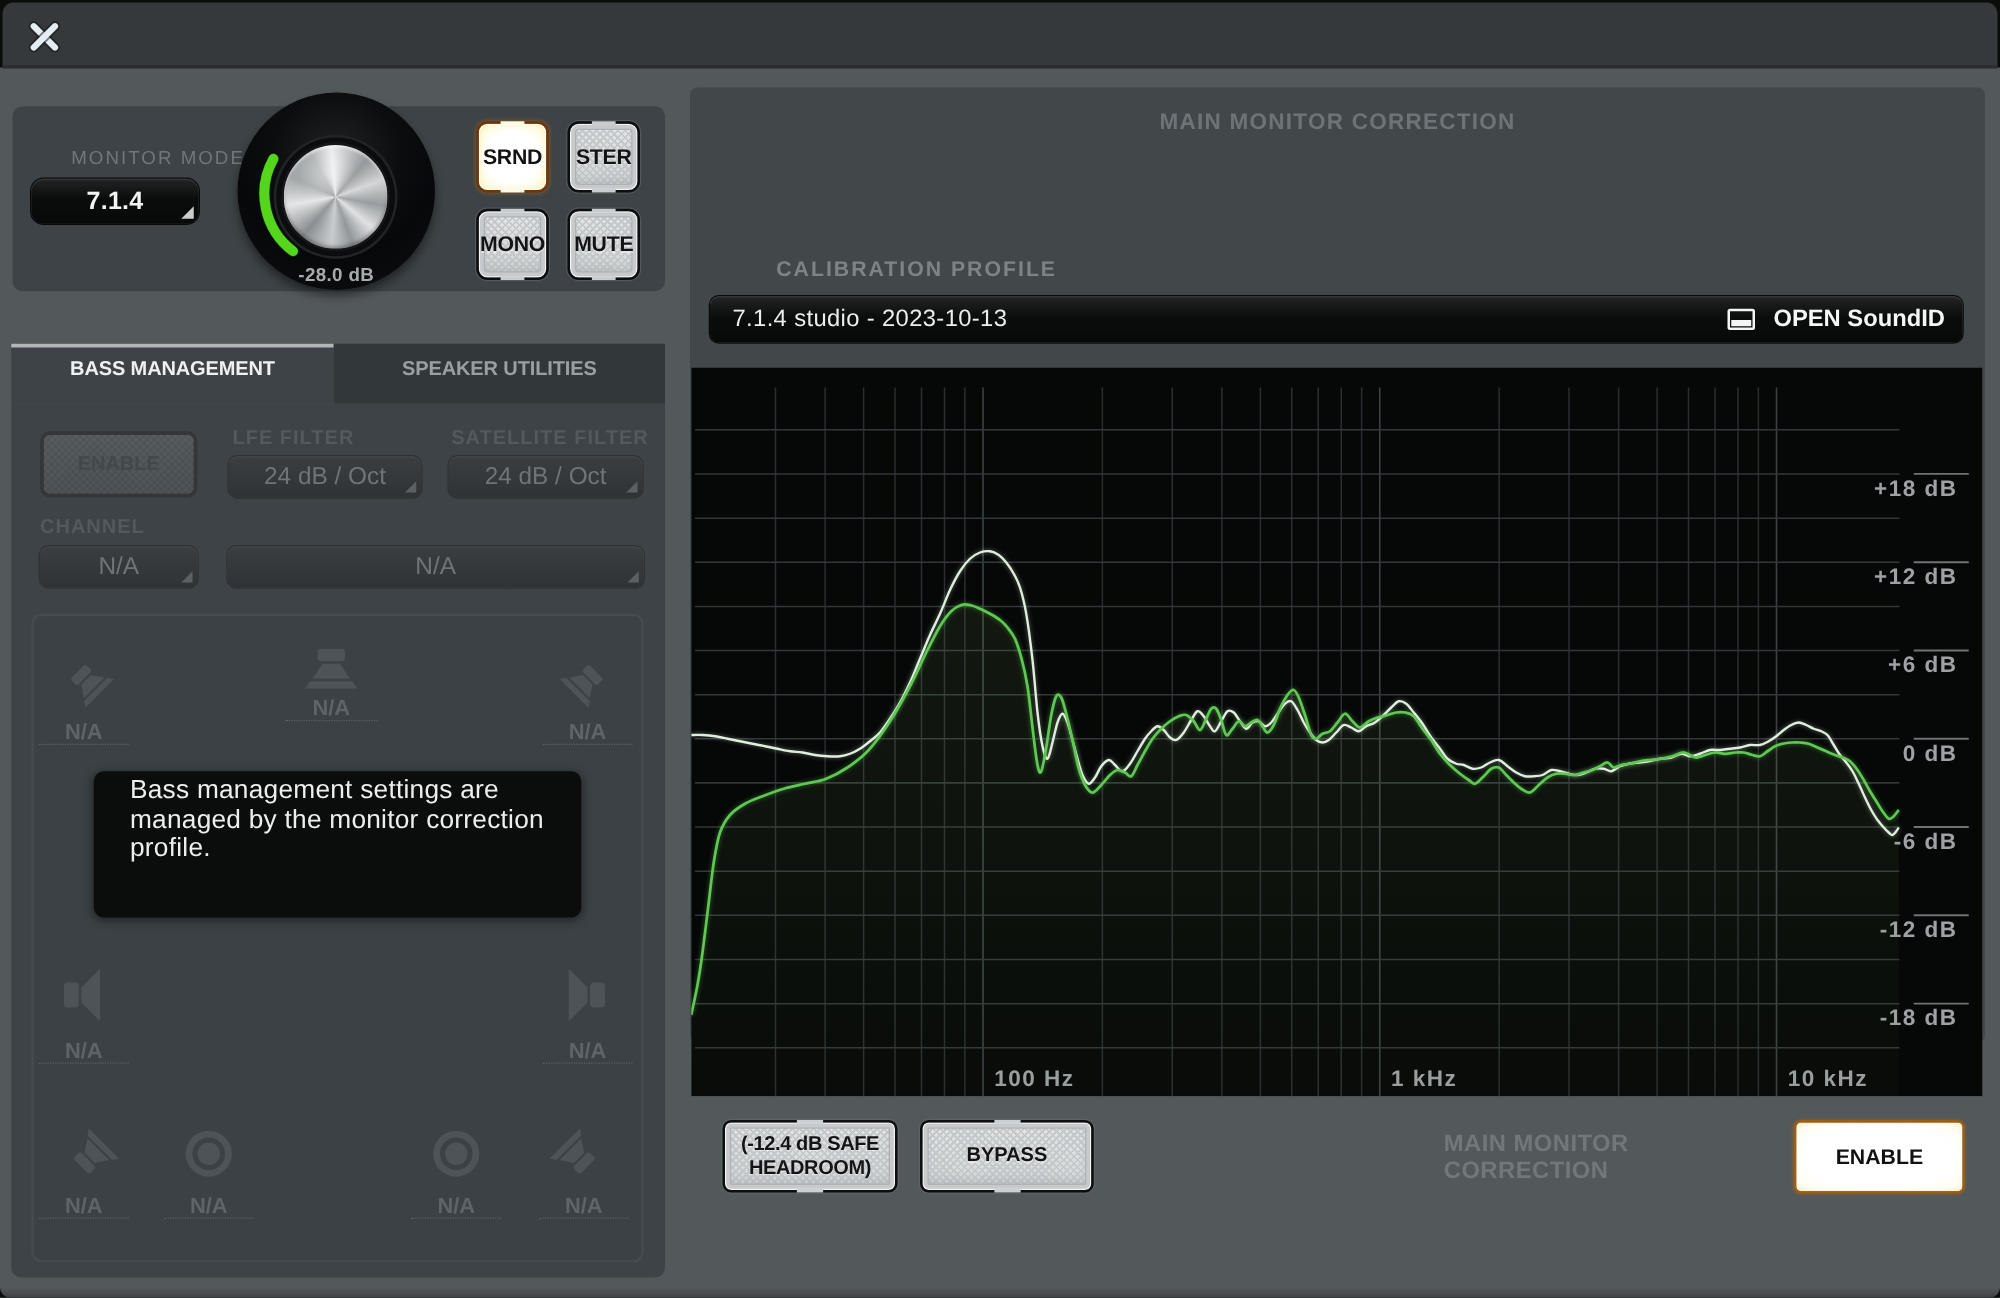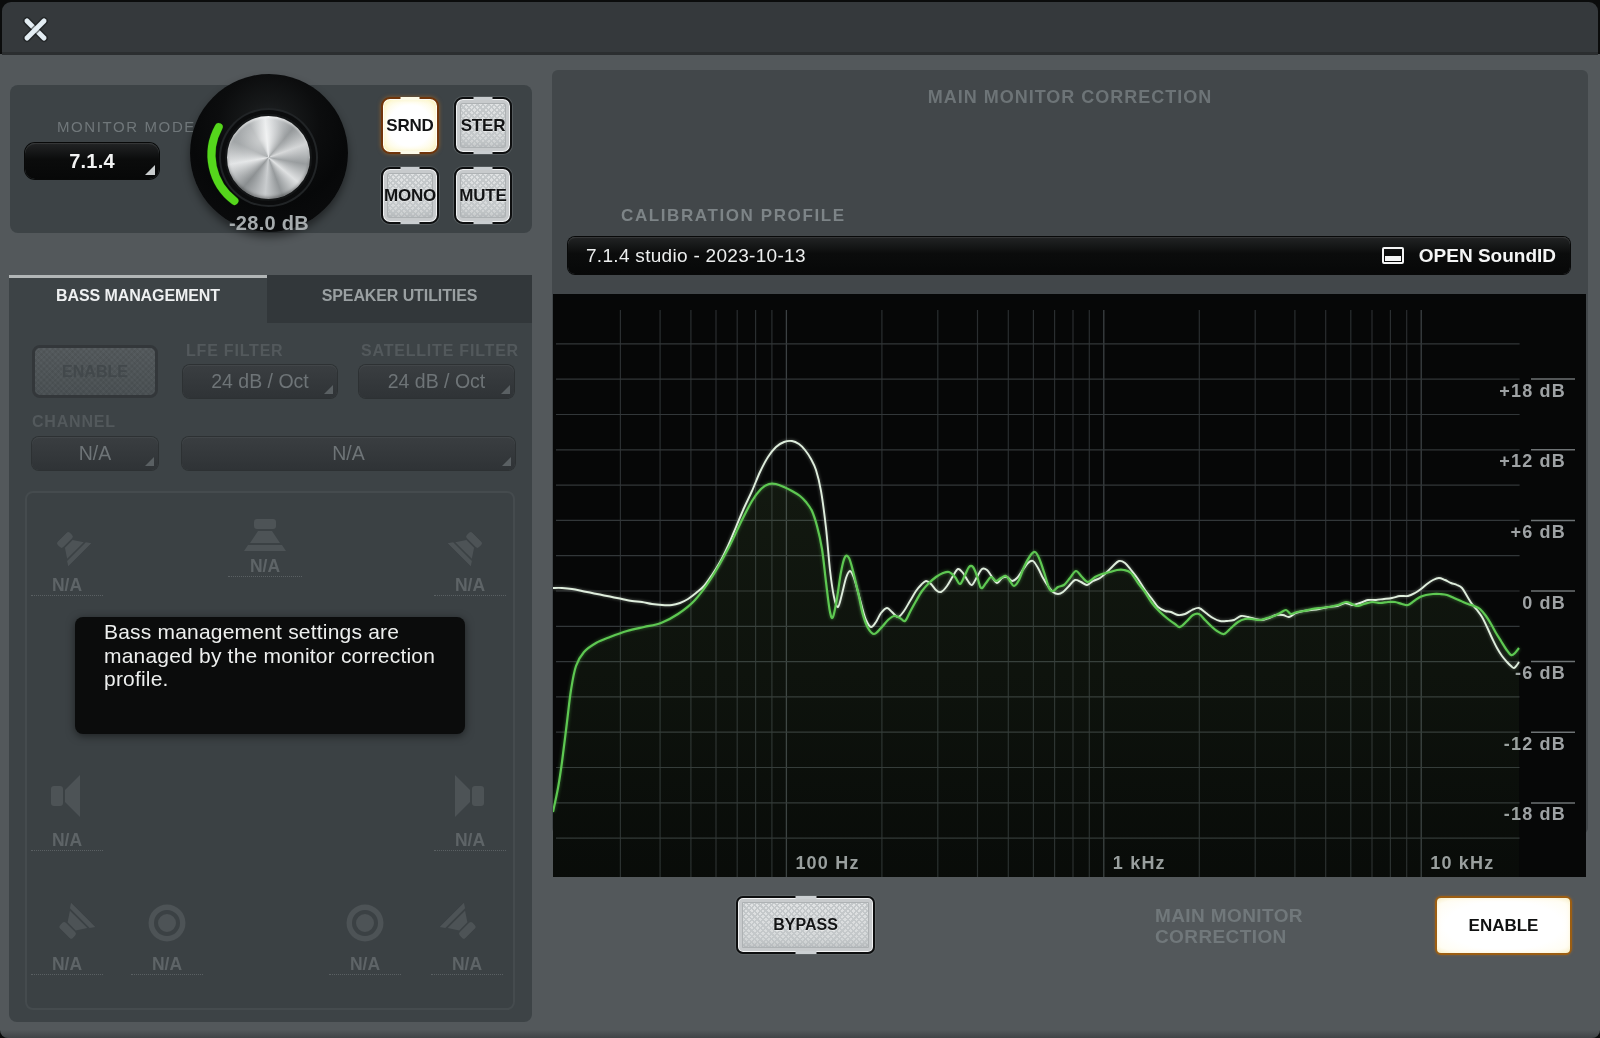--- a/index.html
+++ b/index.html
@@ -21,21 +21,21 @@
 .mmdd .txt{position:absolute;left:0;right:0;top:7px;text-align:center;color:#f2f3f3;font-weight:bold;font-size:20px;letter-spacing:.2px;}
 
 
 .kwell{position:absolute;left:179px;top:61px;width:180px;height:180px;border-radius:50%;background:radial-gradient(circle, rgba(10,11,11,0) 0%, rgba(10,11,11,0) 80%, rgba(22,24,25,.6) 83%, #53595c 88%, #5d6366 91%, rgba(90,96,99,0) 97%);}
 .kdark{position:absolute;left:190px;top:74px;width:158px;height:158px;border-radius:50%;background:radial-gradient(circle at 50% 32%, #222527 0%, #161819 18%, #0c0d0e 38%, #070809 60%, #0a0b0c 80%, #16181a 96%, #1c1f21 100%);box-shadow:0 5px 8px rgba(0,0,0,.45);}
 .kmetal{position:absolute;left:225px;top:114px;width:87px;height:87px;border-radius:50%;border:2px solid #141617;box-sizing:border-box;
 background:
  radial-gradient(circle at 42% 28%, rgba(255,255,255,.5) 0%, rgba(255,255,255,.1) 30%, rgba(255,255,255,0) 55%),
  conic-gradient(from -30deg, #9fa3a5 0deg,#e8eaeb 25deg,#c8cbcd 40deg,#8e9294 70deg,#d3d5d6 100deg,#989c9e 130deg,#dfe1e2 160deg,#939799 190deg,#c9ccce 215deg,#8a8e90 250deg,#e3e5e6 290deg,#9a9ea0 325deg,#9fa3a5 360deg);
 box-shadow:0 0 0 4px #0b0c0d, 0 0 0 6px #212426, inset 0 2px 2px rgba(255,255,255,.5), inset 0 -2px 3px rgba(0,0,0,.3);}
-.kval{position:absolute;left:179px;top:212px;width:180px;text-align:center;font-weight:bold;font-size:20px;letter-spacing:.3px;color:#a6abad;}
+.kval{position:absolute;left:179px;top:212px;width:180px;text-align:center;font-weight:bold;font-size:15px;letter-spacing:.3px;color:#a6abad;}
 
 
 .mbtn{position:absolute;width:58px;height:57px;border-radius:9px;border:2.5px solid #0d0e0f;box-sizing:border-box;text-align:center;font-weight:bold;font-size:17px;letter-spacing:-.2px;color:#121314;text-shadow:0 1px 0 rgba(255,255,255,.45);
 background:
  repeating-linear-gradient(45deg, #c4c8ca 0 1.5px, rgba(255,255,255,0) 1.5px 4px),
  repeating-linear-gradient(-45deg, #c4c8ca 0 1.5px, rgba(255,255,255,0) 1.5px 4px),
  linear-gradient(#e2e4e5,#d3d6d7);
 box-shadow:0 0 0 1px rgba(105,111,114,.5), inset 0 0 0 1px #f2f3f4, inset 0 0 0 4px #c7cacc, inset 0 0 0 5px #aeb2b4, inset 0 -6px 9px rgba(110,116,119,.28);}
 .mbtn span{position:absolute;left:0;right:0;top:50%;transform:translateY(-50%);}
 .mbtn:before{content:"";position:absolute;left:50%;top:-2px;transform:translateX(-50%);width:19px;height:3px;background:#c9cdd0;}
@@ -263,20 +263,23 @@
           <text x="1013" y="102.6" text-anchor="end" font-family="Liberation Sans" font-size="18" font-weight="bold" letter-spacing="1.2" fill="#9ea2a4">+18 dB</text>
           <text x="242.4" y="575" font-family="Liberation Sans" font-size="18" font-weight="bold" letter-spacing="1.2" fill="#9ea2a4">100 Hz</text>
           <text x="559.8" y="575" font-family="Liberation Sans" font-size="18" font-weight="bold" letter-spacing="1.2" fill="#9ea2a4">1 kHz</text>
           <text x="877.2" y="575" font-family="Liberation Sans" font-size="18" font-weight="bold" letter-spacing="1.2" fill="#9ea2a4">10 kHz</text>
           <path d="M0.0 518.0C0.8 514.0 3.5 502.3 5.0 494.0C6.5 485.7 7.5 479.0 9.0 468.0C10.5 457.0 12.5 440.0 14.0 428.0C15.5 416.0 16.5 405.3 18.0 396.0C19.5 386.7 20.8 378.3 23.0 372.0C25.2 365.7 27.7 361.8 31.0 358.0C34.3 354.2 38.7 351.5 43.0 349.0C47.3 346.5 51.8 345.0 57.0 343.0C62.2 341.0 68.3 338.7 74.0 337.0C79.7 335.3 85.3 334.3 91.0 333.0C96.7 331.7 102.3 331.2 108.0 329.0C113.7 326.8 119.3 323.8 125.0 320.0C130.7 316.2 136.3 312.2 142.0 306.0C147.7 299.8 153.3 291.8 159.0 283.0C164.7 274.2 171.2 262.2 176.0 253.0C180.8 243.8 184.2 235.7 188.0 228.0C191.8 220.3 195.7 212.5 199.0 207.0C202.3 201.5 205.2 197.8 208.0 195.0C210.8 192.2 213.5 190.8 216.0 190.0C218.5 189.2 220.5 189.5 223.0 190.0C225.5 190.5 228.3 191.8 231.0 193.0C233.7 194.2 236.3 195.5 239.0 197.0C241.7 198.5 244.7 200.2 247.0 202.0C249.3 203.8 251.0 205.5 253.0 208.0C255.0 210.5 257.2 213.0 259.0 217.0C260.8 221.0 262.3 225.7 264.0 232.0C265.7 238.3 267.5 245.7 269.0 255.0C270.5 264.3 271.7 277.5 273.0 288.0C274.3 298.5 275.8 312.2 277.0 318.0C278.2 323.8 278.8 325.3 280.0 323.0C281.2 320.7 282.7 311.5 284.0 304.0C285.3 296.5 286.7 284.8 288.0 278.0C289.3 271.2 290.7 265.3 292.0 263.0C293.3 260.7 294.7 261.7 296.0 264.0C297.3 266.3 298.5 271.3 300.0 277.0C301.5 282.7 303.3 290.7 305.0 298.0C306.7 305.3 308.3 315.0 310.0 321.0C311.7 327.0 313.2 330.8 315.0 334.0C316.8 337.2 318.8 340.0 321.0 340.0C323.2 340.0 325.7 336.3 328.0 334.0C330.3 331.7 332.8 328.0 335.0 326.0C337.2 324.0 339.0 322.3 341.0 322.0C343.0 321.7 345.2 323.2 347.0 324.0C348.8 324.8 350.3 328.0 352.0 327.0C353.7 326.0 355.2 321.3 357.0 318.0C358.8 314.7 361.0 310.5 363.0 307.0C365.0 303.5 366.8 300.0 369.0 297.0C371.2 294.0 373.7 291.3 376.0 289.0C378.3 286.7 380.7 284.7 383.0 283.0C385.3 281.3 387.8 279.8 390.0 279.0C392.2 278.2 394.0 277.3 396.0 278.0C398.0 278.7 400.2 281.0 402.0 283.0C403.8 285.0 405.3 290.3 407.0 290.0C408.7 289.7 410.5 283.8 412.0 281.0C413.5 278.2 414.7 274.3 416.0 273.0C417.3 271.7 418.7 271.5 420.0 273.0C421.3 274.5 422.7 278.5 424.0 282.0C425.3 285.5 426.5 292.8 428.0 294.0C429.5 295.2 431.3 290.8 433.0 289.0C434.7 287.2 436.3 283.3 438.0 283.0C439.7 282.7 441.3 286.8 443.0 287.0C444.7 287.2 446.3 284.8 448.0 284.0C449.7 283.2 451.5 281.5 453.0 282.0C454.5 282.5 455.7 285.3 457.0 287.0C458.3 288.7 459.5 292.2 461.0 292.0C462.5 291.8 464.3 289.2 466.0 286.0C467.7 282.8 469.2 277.0 471.0 273.0C472.8 269.0 475.2 264.5 477.0 262.0C478.8 259.5 480.5 257.7 482.0 258.0C483.5 258.3 484.5 260.7 486.0 264.0C487.5 267.3 489.3 273.0 491.0 278.0C492.7 283.0 494.5 290.8 496.0 294.0C497.5 297.2 498.5 297.2 500.0 297.0C501.5 296.8 503.2 294.0 505.0 293.0C506.8 292.0 509.0 292.5 511.0 291.0C513.0 289.5 515.0 286.3 517.0 284.0C519.0 281.7 521.0 277.2 523.0 277.0C525.0 276.8 527.0 281.2 529.0 283.0C531.0 284.8 532.8 288.0 535.0 288.0C537.2 288.0 539.7 284.3 542.0 283.0C544.3 281.7 546.5 280.8 549.0 280.0C551.5 279.2 554.5 278.7 557.0 278.0C559.5 277.3 561.7 276.3 564.0 276.0C566.3 275.7 568.7 275.5 571.0 276.0C573.3 276.5 575.7 276.8 578.0 279.0C580.3 281.2 582.7 285.8 585.0 289.0C587.3 292.2 589.7 294.7 592.0 298.0C594.3 301.3 596.5 305.7 599.0 309.0C601.5 312.3 604.3 315.3 607.0 318.0C609.7 320.7 612.5 323.0 615.0 325.0C617.5 327.0 620.0 328.7 622.0 330.0C624.0 331.3 625.0 333.5 627.0 333.0C629.0 332.5 631.8 329.0 634.0 327.0C636.2 325.0 638.0 322.2 640.0 321.0C642.0 319.8 644.0 319.2 646.0 320.0C648.0 320.8 650.0 324.0 652.0 326.0C654.0 328.0 656.0 330.2 658.0 332.0C660.0 333.8 661.8 335.7 664.0 337.0C666.2 338.3 668.7 340.5 671.0 340.0C673.3 339.5 675.7 336.0 678.0 334.0C680.3 332.0 682.7 329.5 685.0 328.0C687.3 326.5 689.7 325.5 692.0 325.0C694.3 324.5 696.5 324.8 699.0 325.0C701.5 325.2 704.5 326.2 707.0 326.0C709.5 325.8 711.7 324.7 714.0 324.0C716.3 323.3 718.8 322.8 721.0 322.0C723.2 321.2 725.0 320.0 727.0 319.0C729.0 318.0 731.2 315.8 733.0 316.0C734.8 316.2 736.2 319.7 738.0 320.0C739.8 320.3 741.8 318.5 744.0 318.0C746.2 317.5 748.5 317.5 751.0 317.0C753.5 316.5 756.3 315.5 759.0 315.0C761.7 314.5 764.2 314.3 767.0 314.0C769.8 313.7 773.0 313.5 776.0 313.0C779.0 312.5 782.2 311.8 785.0 311.0C787.8 310.2 790.7 308.2 793.0 308.0C795.3 307.8 797.2 309.3 799.0 310.0C800.8 310.7 802.0 312.0 804.0 312.0C806.0 312.0 808.5 310.7 811.0 310.0C813.5 309.3 816.3 308.2 819.0 308.0C821.7 307.8 824.3 309.0 827.0 309.0C829.7 309.0 832.5 308.2 835.0 308.0C837.5 307.8 839.7 307.7 842.0 308.0C844.3 308.3 846.8 309.5 849.0 310.0C851.2 310.5 853.0 311.5 855.0 311.0C857.0 310.5 859.0 308.3 861.0 307.0C863.0 305.7 865.0 304.0 867.0 303.0C869.0 302.0 870.8 301.5 873.0 301.0C875.2 300.5 877.7 300.2 880.0 300.0C882.3 299.8 884.7 299.8 887.0 300.0C889.3 300.2 891.7 300.3 894.0 301.0C896.3 301.7 898.7 303.0 901.0 304.0C903.3 305.0 905.7 306.0 908.0 307.0C910.3 308.0 912.8 309.2 915.0 310.0C917.2 310.8 919.0 311.2 921.0 312.0C923.0 312.8 925.0 313.3 927.0 315.0C929.0 316.7 931.2 319.5 933.0 322.0C934.8 324.5 936.3 327.2 938.0 330.0C939.7 332.8 941.3 336.2 943.0 339.0C944.7 341.8 946.3 344.3 948.0 347.0C949.7 349.7 951.3 352.7 953.0 355.0C954.7 357.3 956.5 360.3 958.0 361.0C959.5 361.7 960.7 360.2 962.0 359.0C963.3 357.8 965.3 354.8 966.0 354.0L966.0 583.0 L0.0 583.0 Z" fill="url(#gfill)"></path>
           <path d="M0.0 294.0C1.5 294.0 5.8 293.8 9.0 294.0C12.2 294.2 15.7 294.5 19.0 295.0C22.3 295.5 25.7 296.3 29.0 297.0C32.3 297.7 35.7 298.3 39.0 299.0C42.3 299.7 45.7 300.3 49.0 301.0C52.3 301.7 55.7 302.3 59.0 303.0C62.3 303.7 65.7 304.3 69.0 305.0C72.3 305.7 75.7 306.5 79.0 307.0C82.3 307.5 85.7 307.5 89.0 308.0C92.3 308.5 95.7 309.5 99.0 310.0C102.3 310.5 105.7 310.8 109.0 311.0C112.3 311.2 116.0 311.3 119.0 311.0C122.0 310.7 124.3 310.0 127.0 309.0C129.7 308.0 132.3 306.7 135.0 305.0C137.7 303.3 140.3 301.2 143.0 299.0C145.7 296.8 148.3 295.0 151.0 292.0C153.7 289.0 156.3 285.0 159.0 281.0C161.7 277.0 164.3 272.8 167.0 268.0C169.7 263.2 172.3 257.8 175.0 252.0C177.7 246.2 180.3 239.3 183.0 233.0C185.7 226.7 188.3 220.0 191.0 214.0C193.7 208.0 196.3 203.0 199.0 197.0C201.7 191.0 204.3 183.7 207.0 178.0C209.7 172.3 212.3 167.2 215.0 163.0C217.7 158.8 220.3 155.5 223.0 153.0C225.7 150.5 228.3 149.0 231.0 148.0C233.7 147.0 236.5 146.7 239.0 147.0C241.5 147.3 243.8 148.5 246.0 150.0C248.2 151.5 250.0 153.5 252.0 156.0C254.0 158.5 256.2 161.7 258.0 165.0C259.8 168.3 261.3 170.7 263.0 176.0C264.7 181.3 266.3 187.3 268.0 197.0C269.7 206.7 271.5 220.8 273.0 234.0C274.5 247.2 275.7 264.5 277.0 276.0C278.3 287.5 279.7 296.8 281.0 303.0C282.3 309.2 283.7 313.5 285.0 313.0C286.3 312.5 287.7 304.8 289.0 300.0C290.3 295.2 291.7 287.8 293.0 284.0C294.3 280.2 295.7 277.0 297.0 277.0C298.3 277.0 299.7 280.5 301.0 284.0C302.3 287.5 303.7 293.2 305.0 298.0C306.3 302.8 307.7 308.3 309.0 313.0C310.3 317.7 311.5 322.7 313.0 326.0C314.5 329.3 316.3 332.7 318.0 333.0C319.7 333.3 321.3 330.3 323.0 328.0C324.7 325.7 326.2 321.3 328.0 319.0C329.8 316.7 332.2 314.2 334.0 314.0C335.8 313.8 337.2 316.5 339.0 318.0C340.8 319.5 343.0 323.2 345.0 323.0C347.0 322.8 349.0 319.7 351.0 317.0C353.0 314.3 355.0 310.3 357.0 307.0C359.0 303.7 361.2 299.7 363.0 297.0C364.8 294.3 366.3 292.7 368.0 291.0C369.7 289.3 371.3 287.2 373.0 287.0C374.7 286.8 376.3 288.5 378.0 290.0C379.7 291.5 381.3 294.7 383.0 296.0C384.7 297.3 386.2 298.7 388.0 298.0C389.8 297.3 392.0 294.7 394.0 292.0C396.0 289.3 398.2 284.8 400.0 282.0C401.8 279.2 403.3 275.5 405.0 275.0C406.7 274.5 408.3 277.0 410.0 279.0C411.7 281.0 413.5 285.0 415.0 287.0C416.5 289.0 417.5 291.7 419.0 291.0C420.5 290.3 422.3 285.7 424.0 283.0C425.7 280.3 427.3 276.2 429.0 275.0C430.7 273.8 432.3 274.7 434.0 276.0C435.7 277.3 437.3 280.8 439.0 283.0C440.7 285.2 442.3 288.8 444.0 289.0C445.7 289.2 447.3 285.0 449.0 284.0C450.7 283.0 452.3 282.5 454.0 283.0C455.7 283.5 457.3 286.8 459.0 287.0C460.7 287.2 462.3 285.7 464.0 284.0C465.7 282.3 467.2 279.5 469.0 277.0C470.8 274.5 473.2 270.7 475.0 269.0C476.8 267.3 478.3 266.2 480.0 267.0C481.7 267.8 483.3 271.2 485.0 274.0C486.7 276.8 488.3 281.0 490.0 284.0C491.7 287.0 493.3 289.7 495.0 292.0C496.7 294.3 498.3 296.7 500.0 298.0C501.7 299.3 503.3 300.0 505.0 300.0C506.7 300.0 508.2 299.3 510.0 298.0C511.8 296.7 514.0 294.0 516.0 292.0C518.0 290.0 520.0 286.7 522.0 286.0C524.0 285.3 526.0 287.2 528.0 288.0C530.0 288.8 532.0 291.2 534.0 291.0C536.0 290.8 537.8 288.2 540.0 287.0C542.2 285.8 544.7 285.5 547.0 284.0C549.3 282.5 551.8 280.0 554.0 278.0C556.2 276.0 558.0 273.8 560.0 272.0C562.0 270.2 564.0 267.5 566.0 267.0C568.0 266.5 570.0 267.5 572.0 269.0C574.0 270.5 575.8 273.3 578.0 276.0C580.2 278.7 582.7 281.7 585.0 285.0C587.3 288.3 589.7 292.7 592.0 296.0C594.3 299.3 596.8 302.2 599.0 305.0C601.2 307.8 602.8 311.0 605.0 313.0C607.2 315.0 609.8 316.2 612.0 317.0C614.2 317.8 615.8 317.3 618.0 318.0C620.2 318.7 622.7 320.7 625.0 321.0C627.3 321.3 629.7 320.8 632.0 320.0C634.3 319.2 636.7 317.0 639.0 316.0C641.3 315.0 643.7 313.5 646.0 314.0C648.3 314.5 650.7 317.3 653.0 319.0C655.3 320.7 657.7 322.7 660.0 324.0C662.3 325.3 664.7 326.5 667.0 327.0C669.3 327.5 671.7 327.2 674.0 327.0C676.3 326.8 678.7 326.8 681.0 326.0C683.3 325.2 685.7 322.5 688.0 322.0C690.3 321.5 692.7 322.5 695.0 323.0C697.3 323.5 699.7 324.5 702.0 325.0C704.3 325.5 706.7 326.2 709.0 326.0C711.3 325.8 713.7 324.8 716.0 324.0C718.3 323.2 720.7 321.5 723.0 321.0C725.3 320.5 727.8 320.7 730.0 321.0C732.2 321.3 733.8 323.3 736.0 323.0C738.2 322.7 740.7 320.0 743.0 319.0C745.3 318.0 747.5 317.5 750.0 317.0C752.5 316.5 755.3 316.3 758.0 316.0C760.7 315.7 763.2 315.5 766.0 315.0C768.8 314.5 772.0 313.5 775.0 313.0C778.0 312.5 781.2 312.7 784.0 312.0C786.8 311.3 789.5 309.2 792.0 309.0C794.5 308.8 796.5 311.0 799.0 311.0C801.5 311.0 804.3 309.8 807.0 309.0C809.7 308.2 812.3 306.5 815.0 306.0C817.7 305.5 820.3 306.2 823.0 306.0C825.7 305.8 828.3 305.3 831.0 305.0C833.7 304.7 836.3 304.5 839.0 304.0C841.7 303.5 844.3 302.3 847.0 302.0C849.7 301.7 852.5 302.5 855.0 302.0C857.5 301.5 859.8 300.2 862.0 299.0C864.2 297.8 866.0 296.5 868.0 295.0C870.0 293.5 872.0 291.5 874.0 290.0C876.0 288.5 878.0 287.0 880.0 286.0C882.0 285.0 884.0 284.0 886.0 284.0C888.0 284.0 890.0 285.2 892.0 286.0C894.0 286.8 896.0 288.2 898.0 289.0C900.0 289.8 902.2 290.2 904.0 291.0C905.8 291.8 907.3 292.2 909.0 294.0C910.7 295.8 912.3 299.3 914.0 302.0C915.7 304.7 917.3 307.7 919.0 310.0C920.7 312.3 922.3 313.8 924.0 316.0C925.7 318.2 927.3 320.2 929.0 323.0C930.7 325.8 932.3 329.5 934.0 333.0C935.7 336.5 937.3 340.5 939.0 344.0C940.7 347.5 942.3 351.0 944.0 354.0C945.7 357.0 947.3 359.7 949.0 362.0C950.7 364.3 952.5 366.3 954.0 368.0C955.5 369.7 956.8 371.0 958.0 372.0C959.2 373.0 960.0 374.2 961.0 374.0C962.0 373.8 963.2 372.0 964.0 371.0C964.8 370.0 965.7 368.5 966.0 368.0" fill="none" stroke="#e9f7e6" stroke-width="3" opacity=".28" filter="url(#gl)"></path>
           <path d="M0.0 518.0C0.8 514.0 3.5 502.3 5.0 494.0C6.5 485.7 7.5 479.0 9.0 468.0C10.5 457.0 12.5 440.0 14.0 428.0C15.5 416.0 16.5 405.3 18.0 396.0C19.5 386.7 20.8 378.3 23.0 372.0C25.2 365.7 27.7 361.8 31.0 358.0C34.3 354.2 38.7 351.5 43.0 349.0C47.3 346.5 51.8 345.0 57.0 343.0C62.2 341.0 68.3 338.7 74.0 337.0C79.7 335.3 85.3 334.3 91.0 333.0C96.7 331.7 102.3 331.2 108.0 329.0C113.7 326.8 119.3 323.8 125.0 320.0C130.7 316.2 136.3 312.2 142.0 306.0C147.7 299.8 153.3 291.8 159.0 283.0C164.7 274.2 171.2 262.2 176.0 253.0C180.8 243.8 184.2 235.7 188.0 228.0C191.8 220.3 195.7 212.5 199.0 207.0C202.3 201.5 205.2 197.8 208.0 195.0C210.8 192.2 213.5 190.8 216.0 190.0C218.5 189.2 220.5 189.5 223.0 190.0C225.5 190.5 228.3 191.8 231.0 193.0C233.7 194.2 236.3 195.5 239.0 197.0C241.7 198.5 244.7 200.2 247.0 202.0C249.3 203.8 251.0 205.5 253.0 208.0C255.0 210.5 257.2 213.0 259.0 217.0C260.8 221.0 262.3 225.7 264.0 232.0C265.7 238.3 267.5 245.7 269.0 255.0C270.5 264.3 271.7 277.5 273.0 288.0C274.3 298.5 275.8 312.2 277.0 318.0C278.2 323.8 278.8 325.3 280.0 323.0C281.2 320.7 282.7 311.5 284.0 304.0C285.3 296.5 286.7 284.8 288.0 278.0C289.3 271.2 290.7 265.3 292.0 263.0C293.3 260.7 294.7 261.7 296.0 264.0C297.3 266.3 298.5 271.3 300.0 277.0C301.5 282.7 303.3 290.7 305.0 298.0C306.7 305.3 308.3 315.0 310.0 321.0C311.7 327.0 313.2 330.8 315.0 334.0C316.8 337.2 318.8 340.0 321.0 340.0C323.2 340.0 325.7 336.3 328.0 334.0C330.3 331.7 332.8 328.0 335.0 326.0C337.2 324.0 339.0 322.3 341.0 322.0C343.0 321.7 345.2 323.2 347.0 324.0C348.8 324.8 350.3 328.0 352.0 327.0C353.7 326.0 355.2 321.3 357.0 318.0C358.8 314.7 361.0 310.5 363.0 307.0C365.0 303.5 366.8 300.0 369.0 297.0C371.2 294.0 373.7 291.3 376.0 289.0C378.3 286.7 380.7 284.7 383.0 283.0C385.3 281.3 387.8 279.8 390.0 279.0C392.2 278.2 394.0 277.3 396.0 278.0C398.0 278.7 400.2 281.0 402.0 283.0C403.8 285.0 405.3 290.3 407.0 290.0C408.7 289.7 410.5 283.8 412.0 281.0C413.5 278.2 414.7 274.3 416.0 273.0C417.3 271.7 418.7 271.5 420.0 273.0C421.3 274.5 422.7 278.5 424.0 282.0C425.3 285.5 426.5 292.8 428.0 294.0C429.5 295.2 431.3 290.8 433.0 289.0C434.7 287.2 436.3 283.3 438.0 283.0C439.7 282.7 441.3 286.8 443.0 287.0C444.7 287.2 446.3 284.8 448.0 284.0C449.7 283.2 451.5 281.5 453.0 282.0C454.5 282.5 455.7 285.3 457.0 287.0C458.3 288.7 459.5 292.2 461.0 292.0C462.5 291.8 464.3 289.2 466.0 286.0C467.7 282.8 469.2 277.0 471.0 273.0C472.8 269.0 475.2 264.5 477.0 262.0C478.8 259.5 480.5 257.7 482.0 258.0C483.5 258.3 484.5 260.7 486.0 264.0C487.5 267.3 489.3 273.0 491.0 278.0C492.7 283.0 494.5 290.8 496.0 294.0C497.5 297.2 498.5 297.2 500.0 297.0C501.5 296.8 503.2 294.0 505.0 293.0C506.8 292.0 509.0 292.5 511.0 291.0C513.0 289.5 515.0 286.3 517.0 284.0C519.0 281.7 521.0 277.2 523.0 277.0C525.0 276.8 527.0 281.2 529.0 283.0C531.0 284.8 532.8 288.0 535.0 288.0C537.2 288.0 539.7 284.3 542.0 283.0C544.3 281.7 546.5 280.8 549.0 280.0C551.5 279.2 554.5 278.7 557.0 278.0C559.5 277.3 561.7 276.3 564.0 276.0C566.3 275.7 568.7 275.5 571.0 276.0C573.3 276.5 575.7 276.8 578.0 279.0C580.3 281.2 582.7 285.8 585.0 289.0C587.3 292.2 589.7 294.7 592.0 298.0C594.3 301.3 596.5 305.7 599.0 309.0C601.5 312.3 604.3 315.3 607.0 318.0C609.7 320.7 612.5 323.0 615.0 325.0C617.5 327.0 620.0 328.7 622.0 330.0C624.0 331.3 625.0 333.5 627.0 333.0C629.0 332.5 631.8 329.0 634.0 327.0C636.2 325.0 638.0 322.2 640.0 321.0C642.0 319.8 644.0 319.2 646.0 320.0C648.0 320.8 650.0 324.0 652.0 326.0C654.0 328.0 656.0 330.2 658.0 332.0C660.0 333.8 661.8 335.7 664.0 337.0C666.2 338.3 668.7 340.5 671.0 340.0C673.3 339.5 675.7 336.0 678.0 334.0C680.3 332.0 682.7 329.5 685.0 328.0C687.3 326.5 689.7 325.5 692.0 325.0C694.3 324.5 696.5 324.8 699.0 325.0C701.5 325.2 704.5 326.2 707.0 326.0C709.5 325.8 711.7 324.7 714.0 324.0C716.3 323.3 718.8 322.8 721.0 322.0C723.2 321.2 725.0 320.0 727.0 319.0C729.0 318.0 731.2 315.8 733.0 316.0C734.8 316.2 736.2 319.7 738.0 320.0C739.8 320.3 741.8 318.5 744.0 318.0C746.2 317.5 748.5 317.5 751.0 317.0C753.5 316.5 756.3 315.5 759.0 315.0C761.7 314.5 764.2 314.3 767.0 314.0C769.8 313.7 773.0 313.5 776.0 313.0C779.0 312.5 782.2 311.8 785.0 311.0C787.8 310.2 790.7 308.2 793.0 308.0C795.3 307.8 797.2 309.3 799.0 310.0C800.8 310.7 802.0 312.0 804.0 312.0C806.0 312.0 808.5 310.7 811.0 310.0C813.5 309.3 816.3 308.2 819.0 308.0C821.7 307.8 824.3 309.0 827.0 309.0C829.7 309.0 832.5 308.2 835.0 308.0C837.5 307.8 839.7 307.7 842.0 308.0C844.3 308.3 846.8 309.5 849.0 310.0C851.2 310.5 853.0 311.5 855.0 311.0C857.0 310.5 859.0 308.3 861.0 307.0C863.0 305.7 865.0 304.0 867.0 303.0C869.0 302.0 870.8 301.5 873.0 301.0C875.2 300.5 877.7 300.2 880.0 300.0C882.3 299.8 884.7 299.8 887.0 300.0C889.3 300.2 891.7 300.3 894.0 301.0C896.3 301.7 898.7 303.0 901.0 304.0C903.3 305.0 905.7 306.0 908.0 307.0C910.3 308.0 912.8 309.2 915.0 310.0C917.2 310.8 919.0 311.2 921.0 312.0C923.0 312.8 925.0 313.3 927.0 315.0C929.0 316.7 931.2 319.5 933.0 322.0C934.8 324.5 936.3 327.2 938.0 330.0C939.7 332.8 941.3 336.2 943.0 339.0C944.7 341.8 946.3 344.3 948.0 347.0C949.7 349.7 951.3 352.7 953.0 355.0C954.7 357.3 956.5 360.3 958.0 361.0C959.5 361.7 960.7 360.2 962.0 359.0C963.3 357.8 965.3 354.8 966.0 354.0" fill="none" stroke="#58c24e" stroke-width="3.6" opacity=".33" filter="url(#gl)"></path>
           <path d="M0.0 294.0C1.5 294.0 5.8 293.8 9.0 294.0C12.2 294.2 15.7 294.5 19.0 295.0C22.3 295.5 25.7 296.3 29.0 297.0C32.3 297.7 35.7 298.3 39.0 299.0C42.3 299.7 45.7 300.3 49.0 301.0C52.3 301.7 55.7 302.3 59.0 303.0C62.3 303.7 65.7 304.3 69.0 305.0C72.3 305.7 75.7 306.5 79.0 307.0C82.3 307.5 85.7 307.5 89.0 308.0C92.3 308.5 95.7 309.5 99.0 310.0C102.3 310.5 105.7 310.8 109.0 311.0C112.3 311.2 116.0 311.3 119.0 311.0C122.0 310.7 124.3 310.0 127.0 309.0C129.7 308.0 132.3 306.7 135.0 305.0C137.7 303.3 140.3 301.2 143.0 299.0C145.7 296.8 148.3 295.0 151.0 292.0C153.7 289.0 156.3 285.0 159.0 281.0C161.7 277.0 164.3 272.8 167.0 268.0C169.7 263.2 172.3 257.8 175.0 252.0C177.7 246.2 180.3 239.3 183.0 233.0C185.7 226.7 188.3 220.0 191.0 214.0C193.7 208.0 196.3 203.0 199.0 197.0C201.7 191.0 204.3 183.7 207.0 178.0C209.7 172.3 212.3 167.2 215.0 163.0C217.7 158.8 220.3 155.5 223.0 153.0C225.7 150.5 228.3 149.0 231.0 148.0C233.7 147.0 236.5 146.7 239.0 147.0C241.5 147.3 243.8 148.5 246.0 150.0C248.2 151.5 250.0 153.5 252.0 156.0C254.0 158.5 256.2 161.7 258.0 165.0C259.8 168.3 261.3 170.7 263.0 176.0C264.7 181.3 266.3 187.3 268.0 197.0C269.7 206.7 271.5 220.8 273.0 234.0C274.5 247.2 275.7 264.5 277.0 276.0C278.3 287.5 279.7 296.8 281.0 303.0C282.3 309.2 283.7 313.5 285.0 313.0C286.3 312.5 287.7 304.8 289.0 300.0C290.3 295.2 291.7 287.8 293.0 284.0C294.3 280.2 295.7 277.0 297.0 277.0C298.3 277.0 299.7 280.5 301.0 284.0C302.3 287.5 303.7 293.2 305.0 298.0C306.3 302.8 307.7 308.3 309.0 313.0C310.3 317.7 311.5 322.7 313.0 326.0C314.5 329.3 316.3 332.7 318.0 333.0C319.7 333.3 321.3 330.3 323.0 328.0C324.7 325.7 326.2 321.3 328.0 319.0C329.8 316.7 332.2 314.2 334.0 314.0C335.8 313.8 337.2 316.5 339.0 318.0C340.8 319.5 343.0 323.2 345.0 323.0C347.0 322.8 349.0 319.7 351.0 317.0C353.0 314.3 355.0 310.3 357.0 307.0C359.0 303.7 361.2 299.7 363.0 297.0C364.8 294.3 366.3 292.7 368.0 291.0C369.7 289.3 371.3 287.2 373.0 287.0C374.7 286.8 376.3 288.5 378.0 290.0C379.7 291.5 381.3 294.7 383.0 296.0C384.7 297.3 386.2 298.7 388.0 298.0C389.8 297.3 392.0 294.7 394.0 292.0C396.0 289.3 398.2 284.8 400.0 282.0C401.8 279.2 403.3 275.5 405.0 275.0C406.7 274.5 408.3 277.0 410.0 279.0C411.7 281.0 413.5 285.0 415.0 287.0C416.5 289.0 417.5 291.7 419.0 291.0C420.5 290.3 422.3 285.7 424.0 283.0C425.7 280.3 427.3 276.2 429.0 275.0C430.7 273.8 432.3 274.7 434.0 276.0C435.7 277.3 437.3 280.8 439.0 283.0C440.7 285.2 442.3 288.8 444.0 289.0C445.7 289.2 447.3 285.0 449.0 284.0C450.7 283.0 452.3 282.5 454.0 283.0C455.7 283.5 457.3 286.8 459.0 287.0C460.7 287.2 462.3 285.7 464.0 284.0C465.7 282.3 467.2 279.5 469.0 277.0C470.8 274.5 473.2 270.7 475.0 269.0C476.8 267.3 478.3 266.2 480.0 267.0C481.7 267.8 483.3 271.2 485.0 274.0C486.7 276.8 488.3 281.0 490.0 284.0C491.7 287.0 493.3 289.7 495.0 292.0C496.7 294.3 498.3 296.7 500.0 298.0C501.7 299.3 503.3 300.0 505.0 300.0C506.7 300.0 508.2 299.3 510.0 298.0C511.8 296.7 514.0 294.0 516.0 292.0C518.0 290.0 520.0 286.7 522.0 286.0C524.0 285.3 526.0 287.2 528.0 288.0C530.0 288.8 532.0 291.2 534.0 291.0C536.0 290.8 537.8 288.2 540.0 287.0C542.2 285.8 544.7 285.5 547.0 284.0C549.3 282.5 551.8 280.0 554.0 278.0C556.2 276.0 558.0 273.8 560.0 272.0C562.0 270.2 564.0 267.5 566.0 267.0C568.0 266.5 570.0 267.5 572.0 269.0C574.0 270.5 575.8 273.3 578.0 276.0C580.2 278.7 582.7 281.7 585.0 285.0C587.3 288.3 589.7 292.7 592.0 296.0C594.3 299.3 596.8 302.2 599.0 305.0C601.2 307.8 602.8 311.0 605.0 313.0C607.2 315.0 609.8 316.2 612.0 317.0C614.2 317.8 615.8 317.3 618.0 318.0C620.2 318.7 622.7 320.7 625.0 321.0C627.3 321.3 629.7 320.8 632.0 320.0C634.3 319.2 636.7 317.0 639.0 316.0C641.3 315.0 643.7 313.5 646.0 314.0C648.3 314.5 650.7 317.3 653.0 319.0C655.3 320.7 657.7 322.7 660.0 324.0C662.3 325.3 664.7 326.5 667.0 327.0C669.3 327.5 671.7 327.2 674.0 327.0C676.3 326.8 678.7 326.8 681.0 326.0C683.3 325.2 685.7 322.5 688.0 322.0C690.3 321.5 692.7 322.5 695.0 323.0C697.3 323.5 699.7 324.5 702.0 325.0C704.3 325.5 706.7 326.2 709.0 326.0C711.3 325.8 713.7 324.8 716.0 324.0C718.3 323.2 720.7 321.5 723.0 321.0C725.3 320.5 727.8 320.7 730.0 321.0C732.2 321.3 733.8 323.3 736.0 323.0C738.2 322.7 740.7 320.0 743.0 319.0C745.3 318.0 747.5 317.5 750.0 317.0C752.5 316.5 755.3 316.3 758.0 316.0C760.7 315.7 763.2 315.5 766.0 315.0C768.8 314.5 772.0 313.5 775.0 313.0C778.0 312.5 781.2 312.7 784.0 312.0C786.8 311.3 789.5 309.2 792.0 309.0C794.5 308.8 796.5 311.0 799.0 311.0C801.5 311.0 804.3 309.8 807.0 309.0C809.7 308.2 812.3 306.5 815.0 306.0C817.7 305.5 820.3 306.2 823.0 306.0C825.7 305.8 828.3 305.3 831.0 305.0C833.7 304.7 836.3 304.5 839.0 304.0C841.7 303.5 844.3 302.3 847.0 302.0C849.7 301.7 852.5 302.5 855.0 302.0C857.5 301.5 859.8 300.2 862.0 299.0C864.2 297.8 866.0 296.5 868.0 295.0C870.0 293.5 872.0 291.5 874.0 290.0C876.0 288.5 878.0 287.0 880.0 286.0C882.0 285.0 884.0 284.0 886.0 284.0C888.0 284.0 890.0 285.2 892.0 286.0C894.0 286.8 896.0 288.2 898.0 289.0C900.0 289.8 902.2 290.2 904.0 291.0C905.8 291.8 907.3 292.2 909.0 294.0C910.7 295.8 912.3 299.3 914.0 302.0C915.7 304.7 917.3 307.7 919.0 310.0C920.7 312.3 922.3 313.8 924.0 316.0C925.7 318.2 927.3 320.2 929.0 323.0C930.7 325.8 932.3 329.5 934.0 333.0C935.7 336.5 937.3 340.5 939.0 344.0C940.7 347.5 942.3 351.0 944.0 354.0C945.7 357.0 947.3 359.7 949.0 362.0C950.7 364.3 952.5 366.3 954.0 368.0C955.5 369.7 956.8 371.0 958.0 372.0C959.2 373.0 960.0 374.2 961.0 374.0C962.0 373.8 963.2 372.0 964.0 371.0C964.8 370.0 965.7 368.5 966.0 368.0" fill="none" stroke="#dfeedd" stroke-width="1.9"></path>
           <path d="M0.0 518.0C0.8 514.0 3.5 502.3 5.0 494.0C6.5 485.7 7.5 479.0 9.0 468.0C10.5 457.0 12.5 440.0 14.0 428.0C15.5 416.0 16.5 405.3 18.0 396.0C19.5 386.7 20.8 378.3 23.0 372.0C25.2 365.7 27.7 361.8 31.0 358.0C34.3 354.2 38.7 351.5 43.0 349.0C47.3 346.5 51.8 345.0 57.0 343.0C62.2 341.0 68.3 338.7 74.0 337.0C79.7 335.3 85.3 334.3 91.0 333.0C96.7 331.7 102.3 331.2 108.0 329.0C113.7 326.8 119.3 323.8 125.0 320.0C130.7 316.2 136.3 312.2 142.0 306.0C147.7 299.8 153.3 291.8 159.0 283.0C164.7 274.2 171.2 262.2 176.0 253.0C180.8 243.8 184.2 235.7 188.0 228.0C191.8 220.3 195.7 212.5 199.0 207.0C202.3 201.5 205.2 197.8 208.0 195.0C210.8 192.2 213.5 190.8 216.0 190.0C218.5 189.2 220.5 189.5 223.0 190.0C225.5 190.5 228.3 191.8 231.0 193.0C233.7 194.2 236.3 195.5 239.0 197.0C241.7 198.5 244.7 200.2 247.0 202.0C249.3 203.8 251.0 205.5 253.0 208.0C255.0 210.5 257.2 213.0 259.0 217.0C260.8 221.0 262.3 225.7 264.0 232.0C265.7 238.3 267.5 245.7 269.0 255.0C270.5 264.3 271.7 277.5 273.0 288.0C274.3 298.5 275.8 312.2 277.0 318.0C278.2 323.8 278.8 325.3 280.0 323.0C281.2 320.7 282.7 311.5 284.0 304.0C285.3 296.5 286.7 284.8 288.0 278.0C289.3 271.2 290.7 265.3 292.0 263.0C293.3 260.7 294.7 261.7 296.0 264.0C297.3 266.3 298.5 271.3 300.0 277.0C301.5 282.7 303.3 290.7 305.0 298.0C306.7 305.3 308.3 315.0 310.0 321.0C311.7 327.0 313.2 330.8 315.0 334.0C316.8 337.2 318.8 340.0 321.0 340.0C323.2 340.0 325.7 336.3 328.0 334.0C330.3 331.7 332.8 328.0 335.0 326.0C337.2 324.0 339.0 322.3 341.0 322.0C343.0 321.7 345.2 323.2 347.0 324.0C348.8 324.8 350.3 328.0 352.0 327.0C353.7 326.0 355.2 321.3 357.0 318.0C358.8 314.7 361.0 310.5 363.0 307.0C365.0 303.5 366.8 300.0 369.0 297.0C371.2 294.0 373.7 291.3 376.0 289.0C378.3 286.7 380.7 284.7 383.0 283.0C385.3 281.3 387.8 279.8 390.0 279.0C392.2 278.2 394.0 277.3 396.0 278.0C398.0 278.7 400.2 281.0 402.0 283.0C403.8 285.0 405.3 290.3 407.0 290.0C408.7 289.7 410.5 283.8 412.0 281.0C413.5 278.2 414.7 274.3 416.0 273.0C417.3 271.7 418.7 271.5 420.0 273.0C421.3 274.5 422.7 278.5 424.0 282.0C425.3 285.5 426.5 292.8 428.0 294.0C429.5 295.2 431.3 290.8 433.0 289.0C434.7 287.2 436.3 283.3 438.0 283.0C439.7 282.7 441.3 286.8 443.0 287.0C444.7 287.2 446.3 284.8 448.0 284.0C449.7 283.2 451.5 281.5 453.0 282.0C454.5 282.5 455.7 285.3 457.0 287.0C458.3 288.7 459.5 292.2 461.0 292.0C462.5 291.8 464.3 289.2 466.0 286.0C467.7 282.8 469.2 277.0 471.0 273.0C472.8 269.0 475.2 264.5 477.0 262.0C478.8 259.5 480.5 257.7 482.0 258.0C483.5 258.3 484.5 260.7 486.0 264.0C487.5 267.3 489.3 273.0 491.0 278.0C492.7 283.0 494.5 290.8 496.0 294.0C497.5 297.2 498.5 297.2 500.0 297.0C501.5 296.8 503.2 294.0 505.0 293.0C506.8 292.0 509.0 292.5 511.0 291.0C513.0 289.5 515.0 286.3 517.0 284.0C519.0 281.7 521.0 277.2 523.0 277.0C525.0 276.8 527.0 281.2 529.0 283.0C531.0 284.8 532.8 288.0 535.0 288.0C537.2 288.0 539.7 284.3 542.0 283.0C544.3 281.7 546.5 280.8 549.0 280.0C551.5 279.2 554.5 278.7 557.0 278.0C559.5 277.3 561.7 276.3 564.0 276.0C566.3 275.7 568.7 275.5 571.0 276.0C573.3 276.5 575.7 276.8 578.0 279.0C580.3 281.2 582.7 285.8 585.0 289.0C587.3 292.2 589.7 294.7 592.0 298.0C594.3 301.3 596.5 305.7 599.0 309.0C601.5 312.3 604.3 315.3 607.0 318.0C609.7 320.7 612.5 323.0 615.0 325.0C617.5 327.0 620.0 328.7 622.0 330.0C624.0 331.3 625.0 333.5 627.0 333.0C629.0 332.5 631.8 329.0 634.0 327.0C636.2 325.0 638.0 322.2 640.0 321.0C642.0 319.8 644.0 319.2 646.0 320.0C648.0 320.8 650.0 324.0 652.0 326.0C654.0 328.0 656.0 330.2 658.0 332.0C660.0 333.8 661.8 335.7 664.0 337.0C666.2 338.3 668.7 340.5 671.0 340.0C673.3 339.5 675.7 336.0 678.0 334.0C680.3 332.0 682.7 329.5 685.0 328.0C687.3 326.5 689.7 325.5 692.0 325.0C694.3 324.5 696.5 324.8 699.0 325.0C701.5 325.2 704.5 326.2 707.0 326.0C709.5 325.8 711.7 324.7 714.0 324.0C716.3 323.3 718.8 322.8 721.0 322.0C723.2 321.2 725.0 320.0 727.0 319.0C729.0 318.0 731.2 315.8 733.0 316.0C734.8 316.2 736.2 319.7 738.0 320.0C739.8 320.3 741.8 318.5 744.0 318.0C746.2 317.5 748.5 317.5 751.0 317.0C753.5 316.5 756.3 315.5 759.0 315.0C761.7 314.5 764.2 314.3 767.0 314.0C769.8 313.7 773.0 313.5 776.0 313.0C779.0 312.5 782.2 311.8 785.0 311.0C787.8 310.2 790.7 308.2 793.0 308.0C795.3 307.8 797.2 309.3 799.0 310.0C800.8 310.7 802.0 312.0 804.0 312.0C806.0 312.0 808.5 310.7 811.0 310.0C813.5 309.3 816.3 308.2 819.0 308.0C821.7 307.8 824.3 309.0 827.0 309.0C829.7 309.0 832.5 308.2 835.0 308.0C837.5 307.8 839.7 307.7 842.0 308.0C844.3 308.3 846.8 309.5 849.0 310.0C851.2 310.5 853.0 311.5 855.0 311.0C857.0 310.5 859.0 308.3 861.0 307.0C863.0 305.7 865.0 304.0 867.0 303.0C869.0 302.0 870.8 301.5 873.0 301.0C875.2 300.5 877.7 300.2 880.0 300.0C882.3 299.8 884.7 299.8 887.0 300.0C889.3 300.2 891.7 300.3 894.0 301.0C896.3 301.7 898.7 303.0 901.0 304.0C903.3 305.0 905.7 306.0 908.0 307.0C910.3 308.0 912.8 309.2 915.0 310.0C917.2 310.8 919.0 311.2 921.0 312.0C923.0 312.8 925.0 313.3 927.0 315.0C929.0 316.7 931.2 319.5 933.0 322.0C934.8 324.5 936.3 327.2 938.0 330.0C939.7 332.8 941.3 336.2 943.0 339.0C944.7 341.8 946.3 344.3 948.0 347.0C949.7 349.7 951.3 352.7 953.0 355.0C954.7 357.3 956.5 360.3 958.0 361.0C959.5 361.7 960.7 360.2 962.0 359.0C963.3 357.8 965.3 354.8 966.0 354.0" fill="none" stroke="#5ec852" stroke-width="2.2"></path>
         </svg></div>
+    <div class="bbtn" style="left:26px;top:826px;width:140px;height:58px;font-size:16px;letter-spacing:-.3px;line-height:19px;">
+        <span>(-12.4 dB SAFE<br>HEADROOM)</span>
+      </div>
     <div class="bbtn" style="left:184px;top:826px;width:139px;height:58px;font-size:16px;">
         <span>BYPASS</span>
       </div>
     <div class="mmclabel">MAIN MONITOR<br>CORRECTION</div>
     <div class="enbtn">
         <span>ENABLE</span>
       </div>
   </div>
 </div>
 

